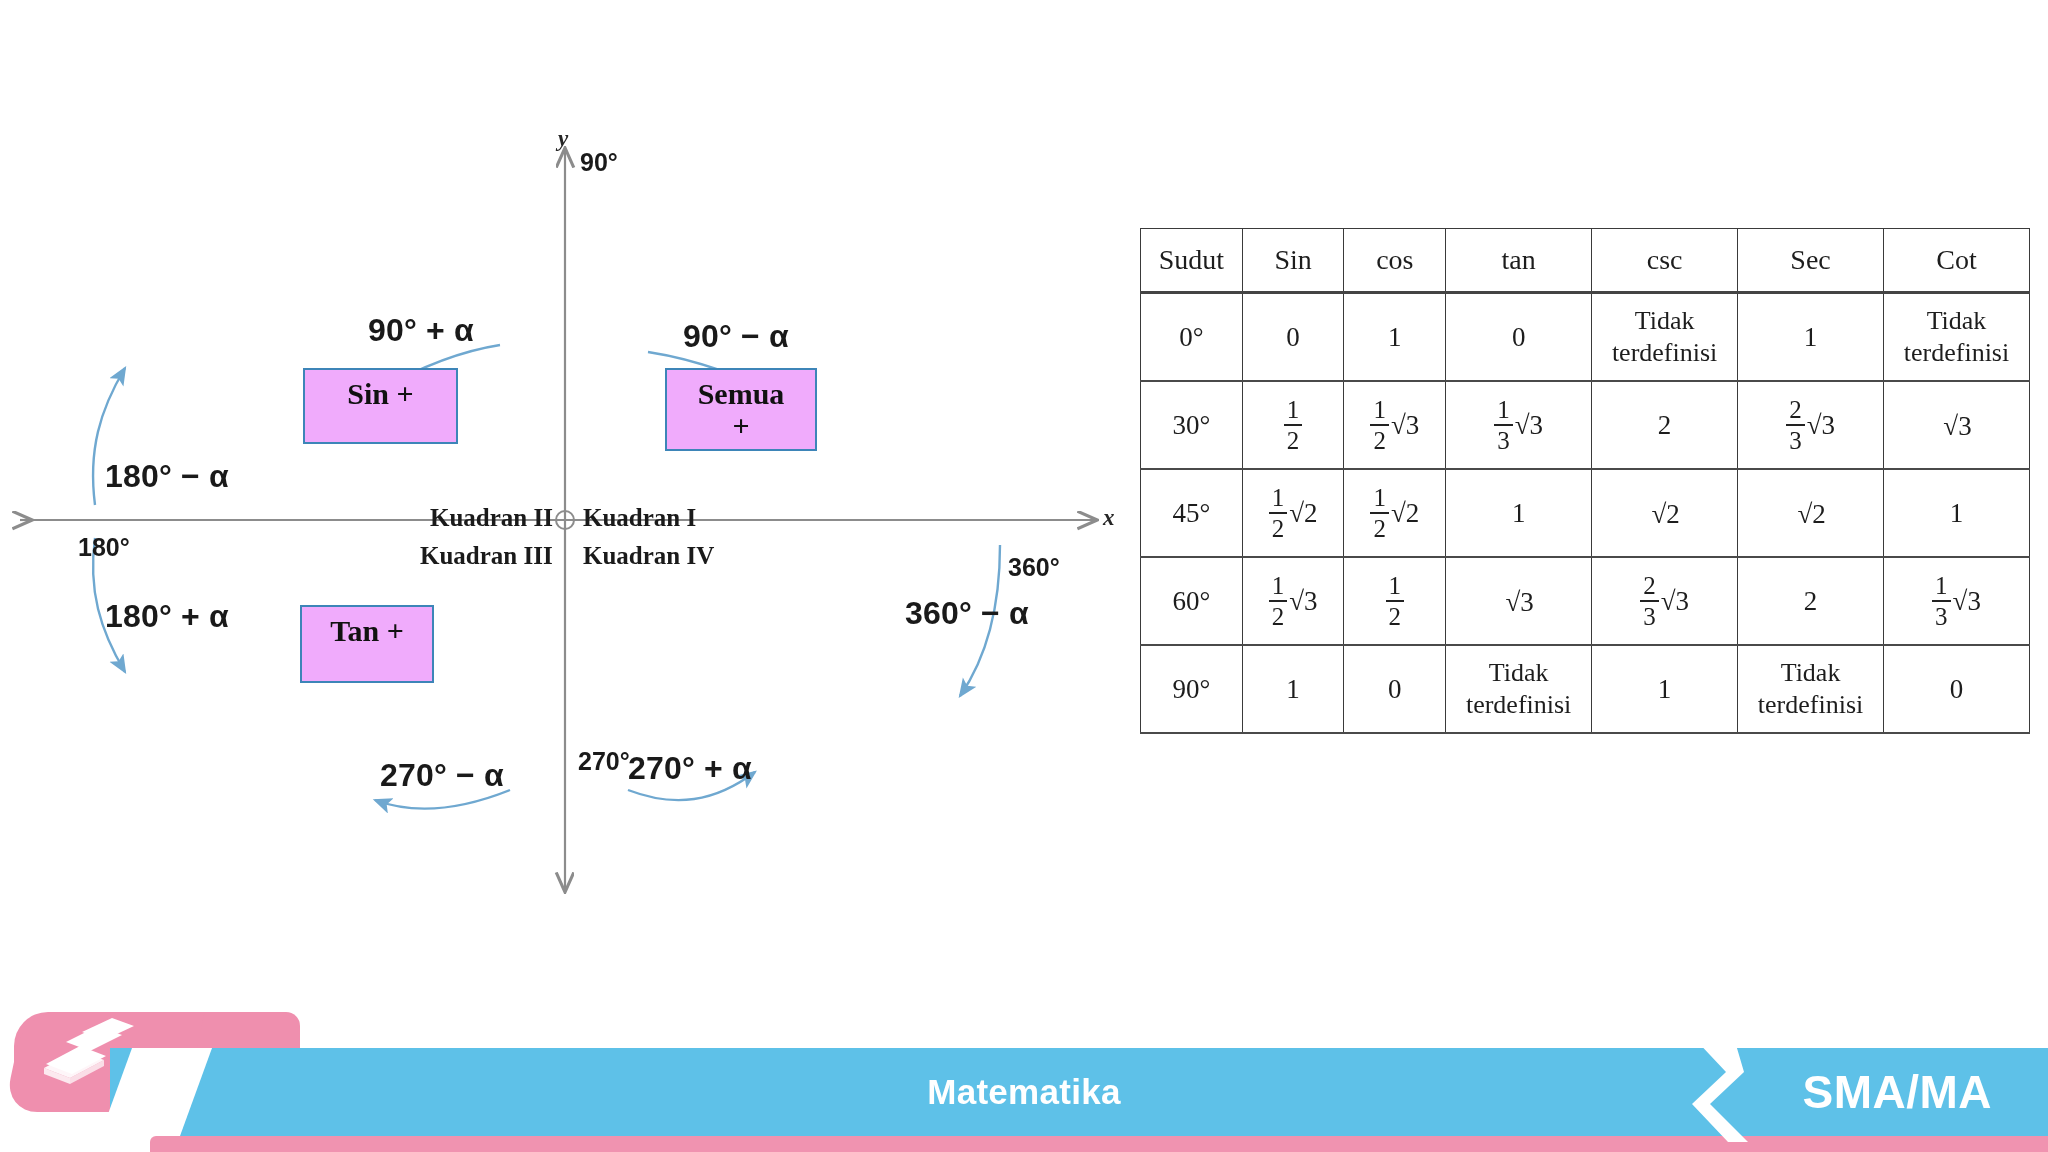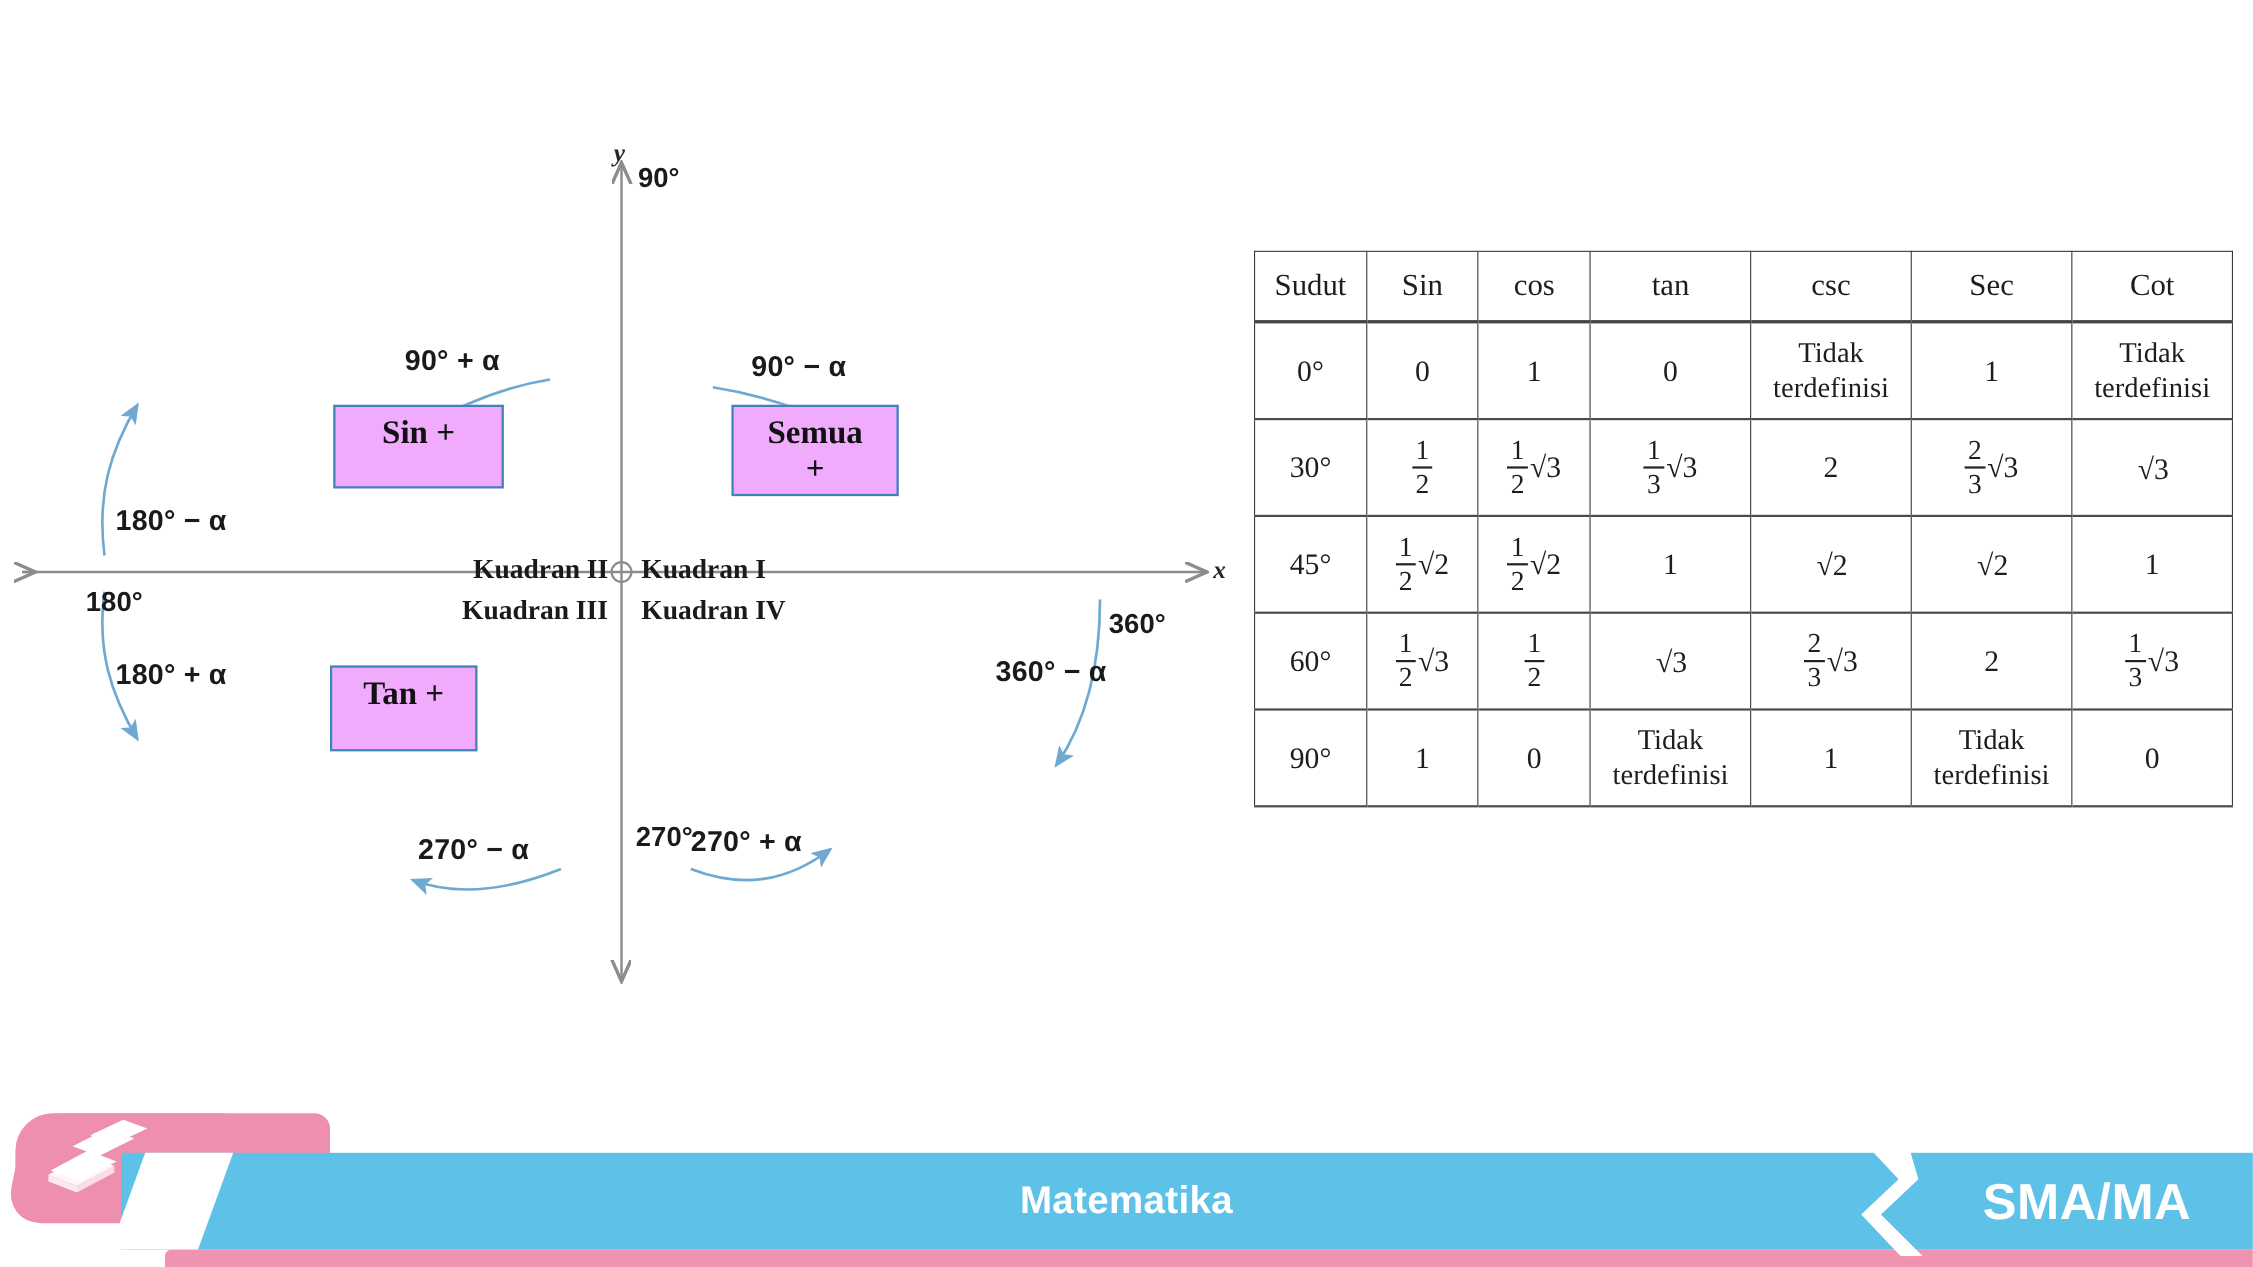--- a/index.html
+++ b/index.html
@@ -12,21 +12,21 @@
   
   #quadrant-diagram{position:absolute;left:0;top:120;width:1120px;height:900px;}
   #quadrant-svg{position:absolute;left:0;top:0;}
 
   .diag-label{
     position:absolute;
     font-family:"Liberation Sans", sans-serif;
     color:#1a1a1a;
     white-space:nowrap;
   }
-  .angle-lbl{font-size:26px;font-weight:bold;letter-spacing:.2px;}
+  .angle-lbl{font-size:32px;font-weight:bold;letter-spacing:.2px;}
   .axis-lbl{font-size:25px;font-weight:bold;}
   .axis-name{font-size:23px;font-weight:bold;font-style:italic;font-family:"Liberation Serif",serif;color:#262626;}
 
   .quad-name{
     position:absolute;font-family:"Liberation Serif", serif;font-size:25px;
     color:#1a1a1a;white-space:nowrap;font-weight:600;
   }
 
   .sign-box{
     position:absolute;border:2px solid #3d85b8;background:#f0abfc;

